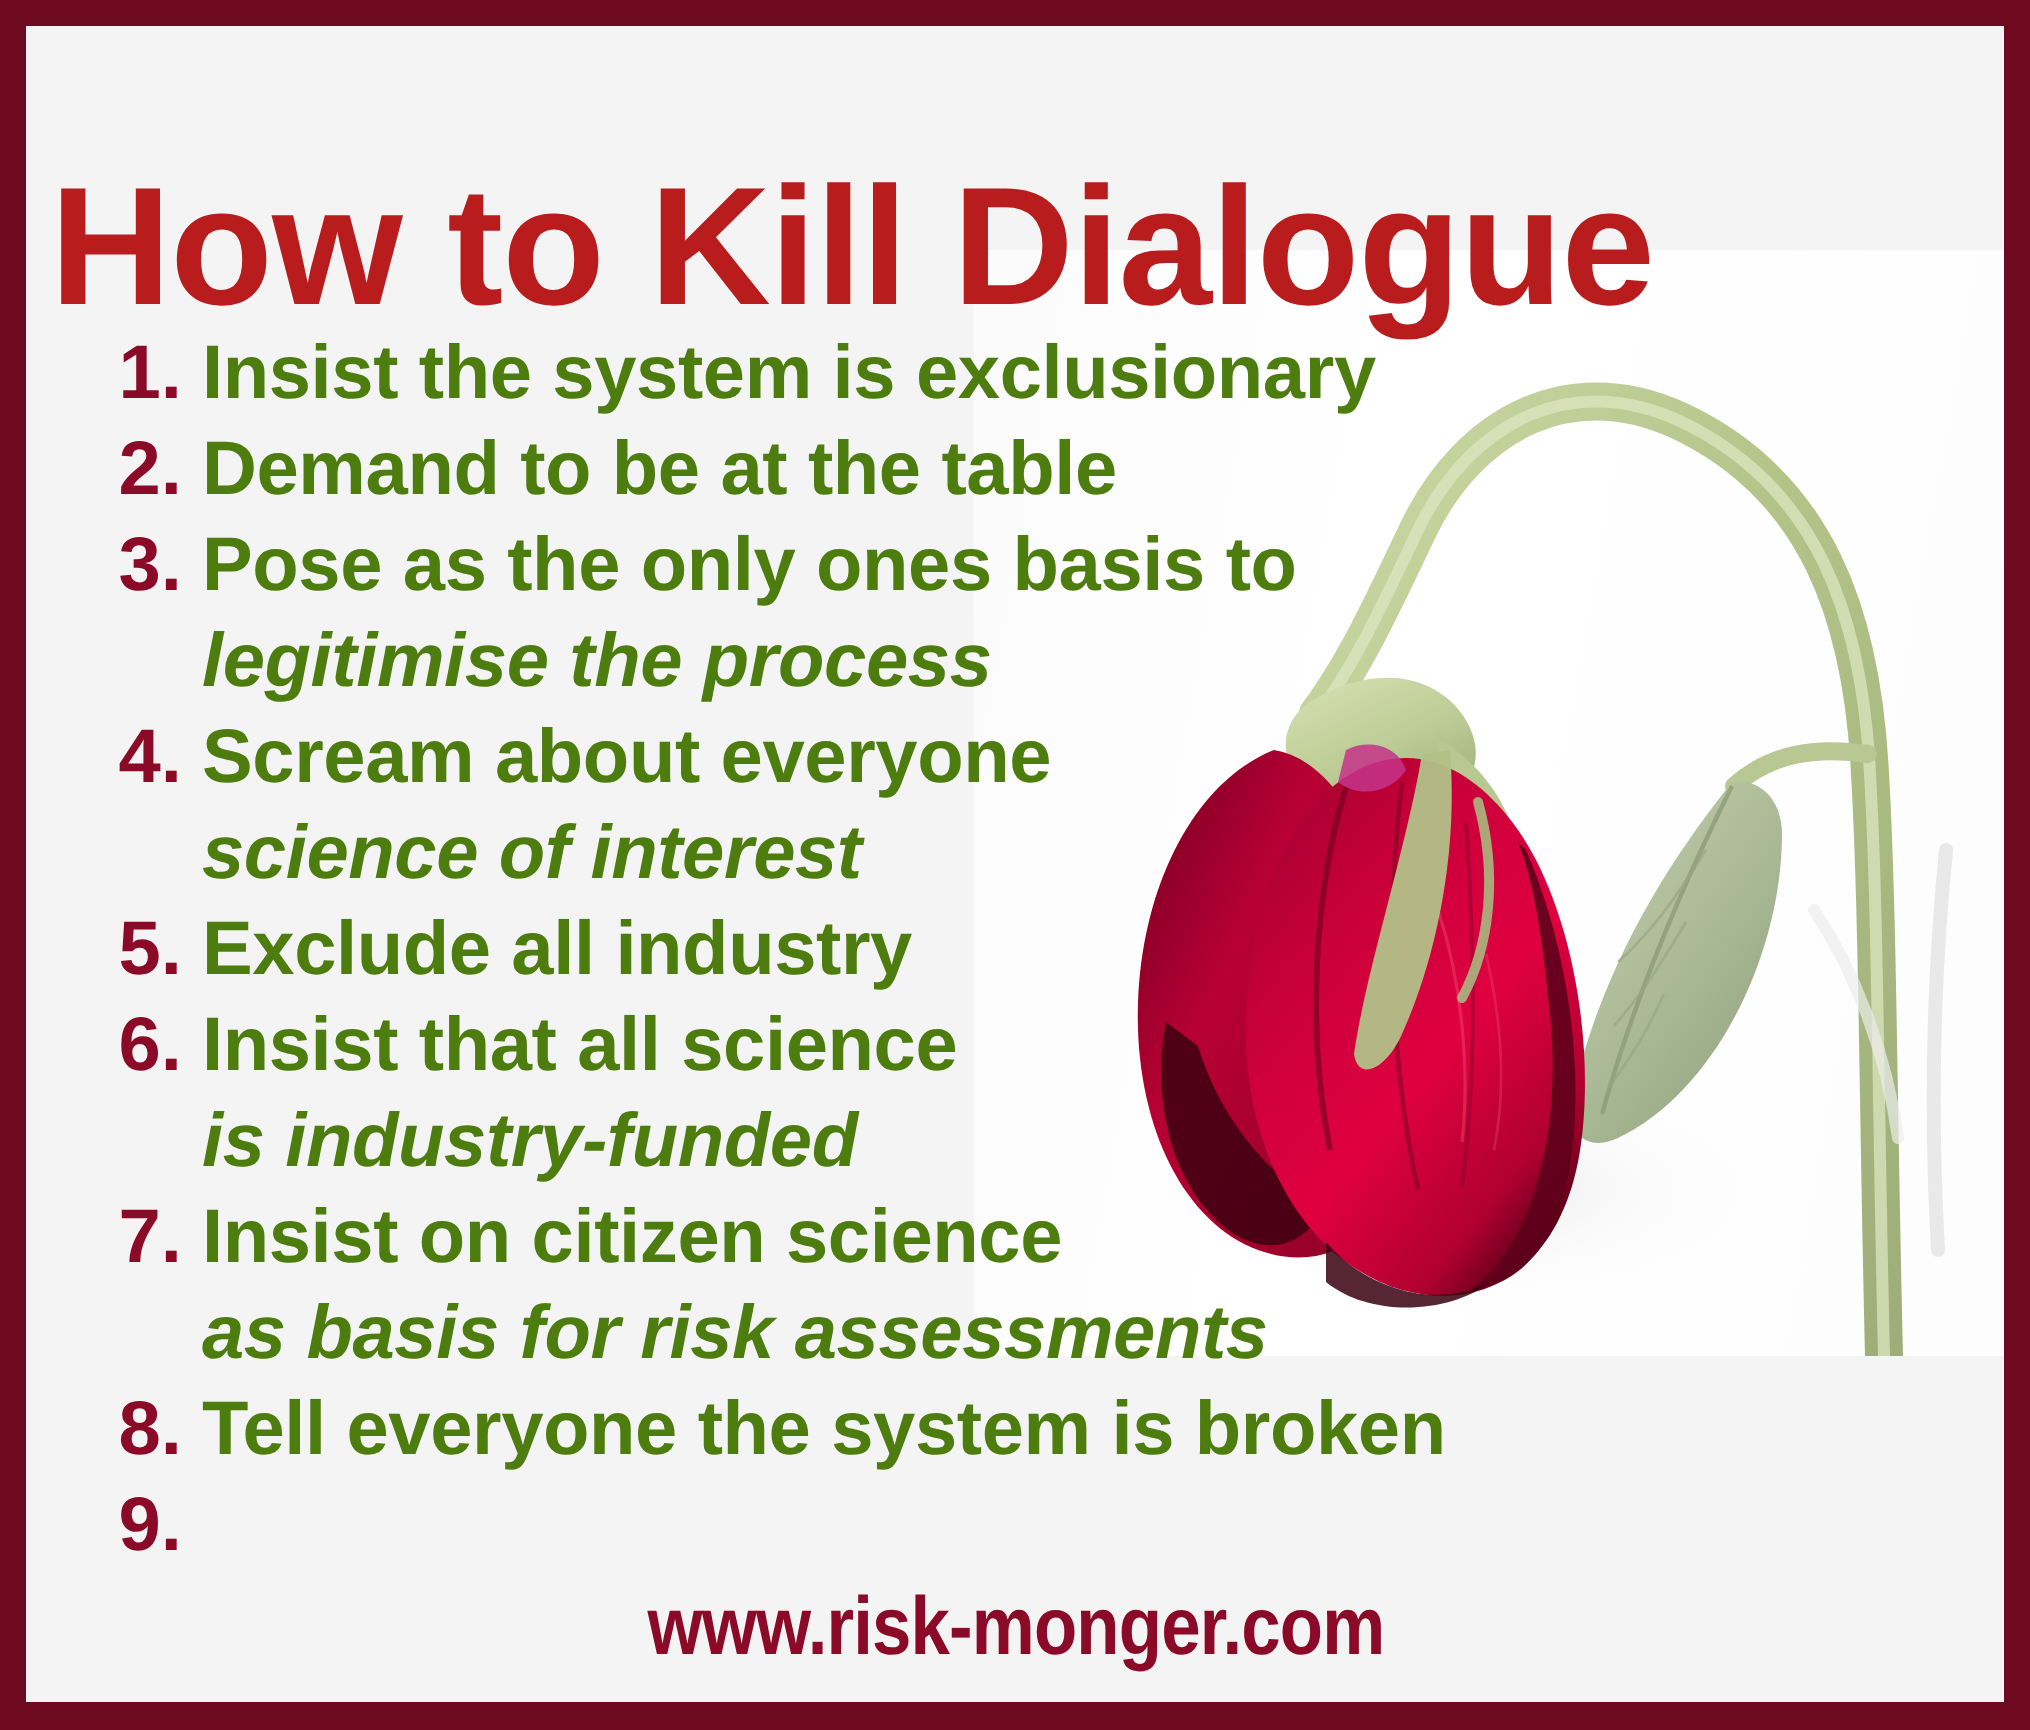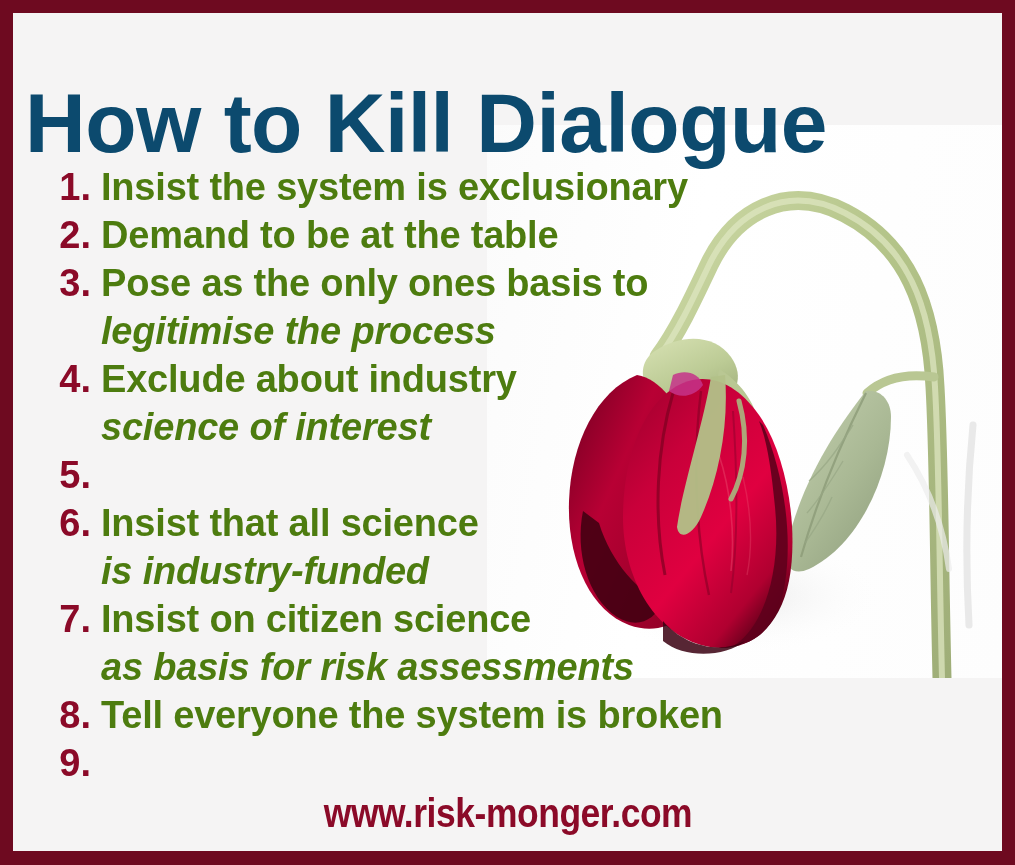--- a/index.html
+++ b/index.html
@@ -55,21 +55,21 @@
     height: 553px;
   }
 
   
   #title {
     position: absolute;
     left: 12px;
     top: 8px;
     width: 966px;
     height: 92px;
-    color: #0c4a6e;
+    color: #b91c1c;
     font-family: "Liberation Sans Narrow", "Liberation Sans", sans-serif;
     font-weight: bold;
     font-size: 84px;
     line-height: 92px;
     letter-spacing: -0.5px;
     white-space: nowrap;
     transform: scaleX(1.0);
     transform-origin: left center;
   }
 
@@ -262,28 +262,29 @@
       <li class="row">
         <span class="num">3.</span>
         <span class="txt">Pose as the only ones basis to</span>
       </li>
       <li class="row">
         <span class="txt cont">legitimise the process</span>
       </li>
 
       <li class="row">
         <span class="num">4.</span>
-        <span class="txt">Exclude about industry</span>
+        <span class="txt">Scream about everyone</span>
       </li>
       <li class="row">
         <span class="txt cont">science of interest</span>
       </li>
 
       <li class="row">
         <span class="num">5.</span>
+        <span class="txt">Exclude all industry</span>
       </li>
 
       <li class="row">
         <span class="num">6.</span>
         <span class="txt">Insist that all science</span>
       </li>
       <li class="row">
         <span class="txt cont">is industry-funded</span>
       </li>
 

